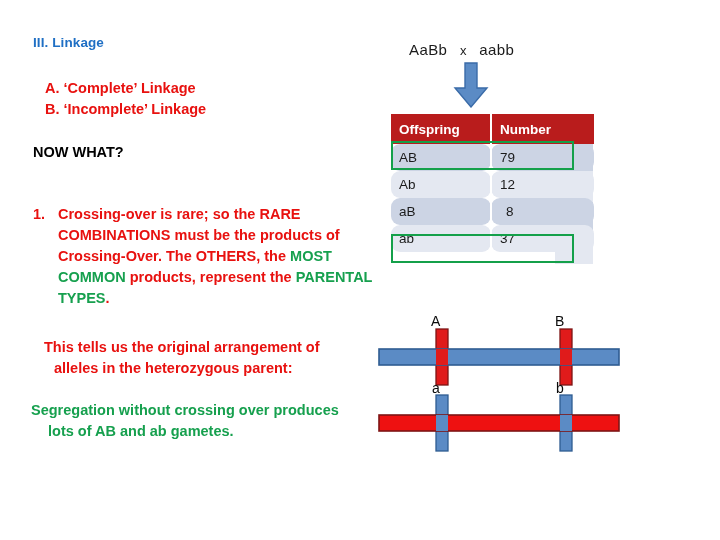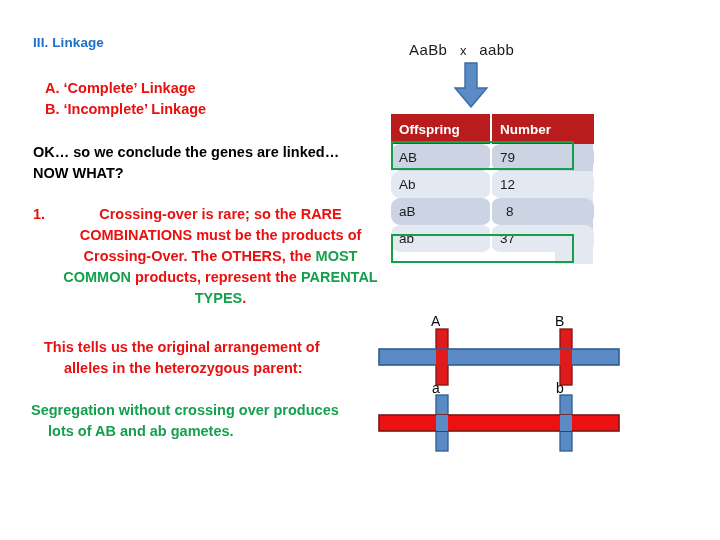--- a/index.html
+++ b/index.html
@@ -66,35 +66,34 @@
   }
   #point-one .marker {
     position: absolute;
     left: 0;
     top: 0;
     width: 24px;
   }
   #point-one .body {
     margin-left: 25px;
     display: block;
-    text-align: center;
   }
   .green { color: #16a04e; }
   .red { color: #e8110f; }
 
   #arrangement {
     left: 44px;
     top: 337px;
     width: 320px;
     color: #e8110f;
     font-weight: bold;
     font-size: 14.5px;
     line-height: 21px;
   }
-  #arrangement div:nth-child(2) { margin-left: 20px; }
+  #arrangement div:nth-child(2) { margin-left: 10px; }
 
   #segregation {
     left: 31px;
     top: 400px;
     width: 350px;
     color: #16a04e;
     font-weight: bold;
     font-size: 14.5px;
     line-height: 21px;
   }
@@ -194,21 +193,20 @@
 <div class="slide">
 
   <div class="txt" id="section-title">III. Linkage</div>
 
   <div class="txt" id="linkage-list">
     <div>A. ‘Complete’ Linkage</div>
     <div>B. ‘Incomplete’ Linkage</div>
   </div>
 
   <div class="txt" id="conclusion">
-    <div>OK… so we conclude the genes are linked…</div>
     <div>NOW WHAT?</div>
   </div>
 
   <div class="txt" id="point-one">
     <span class="marker">1.</span>
     <span class="body"><span class="red">Crossing-over is rare; so the RARE COMBINATIONS must be the products of Crossing-Over.  The OTHERS, the </span><span class="green">MOST COMMON</span><span class="red"> products, represent the </span><span class="green">PARENTAL TYPES</span><span class="red">.</span></span>
   </div>
 
   <div class="txt" id="arrangement">
     <div>This tells us the original arrangement of</div>

